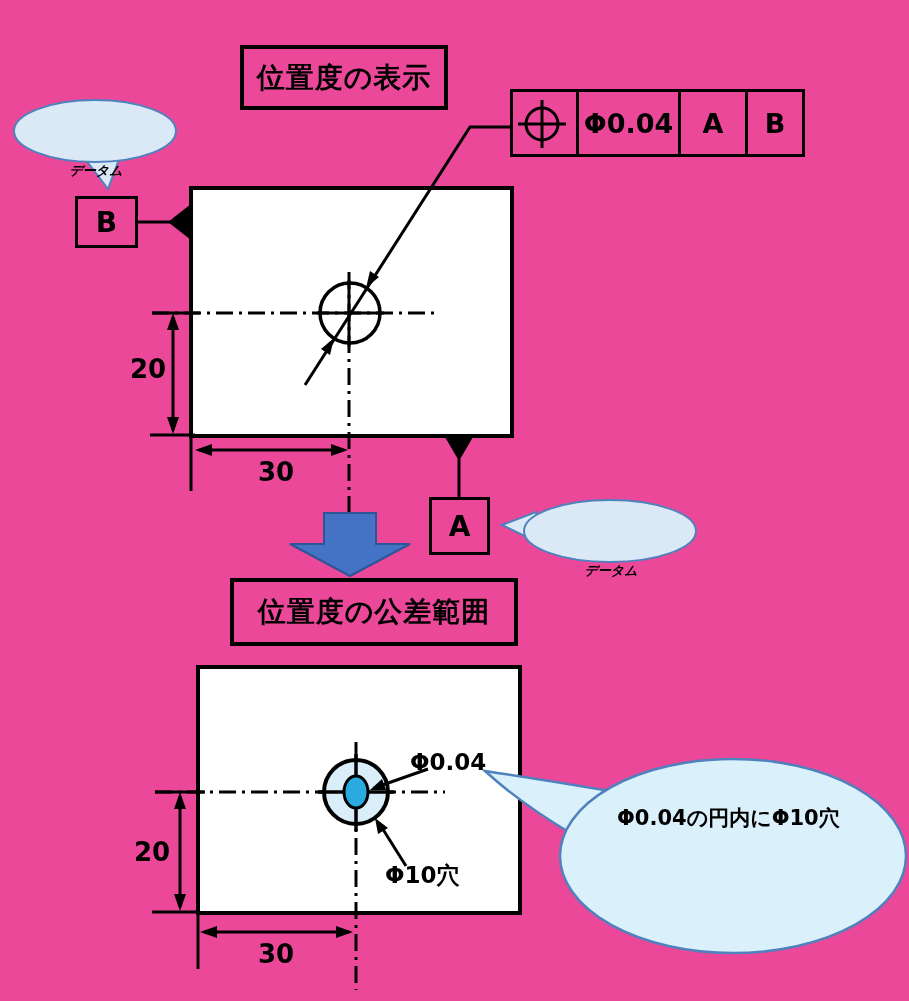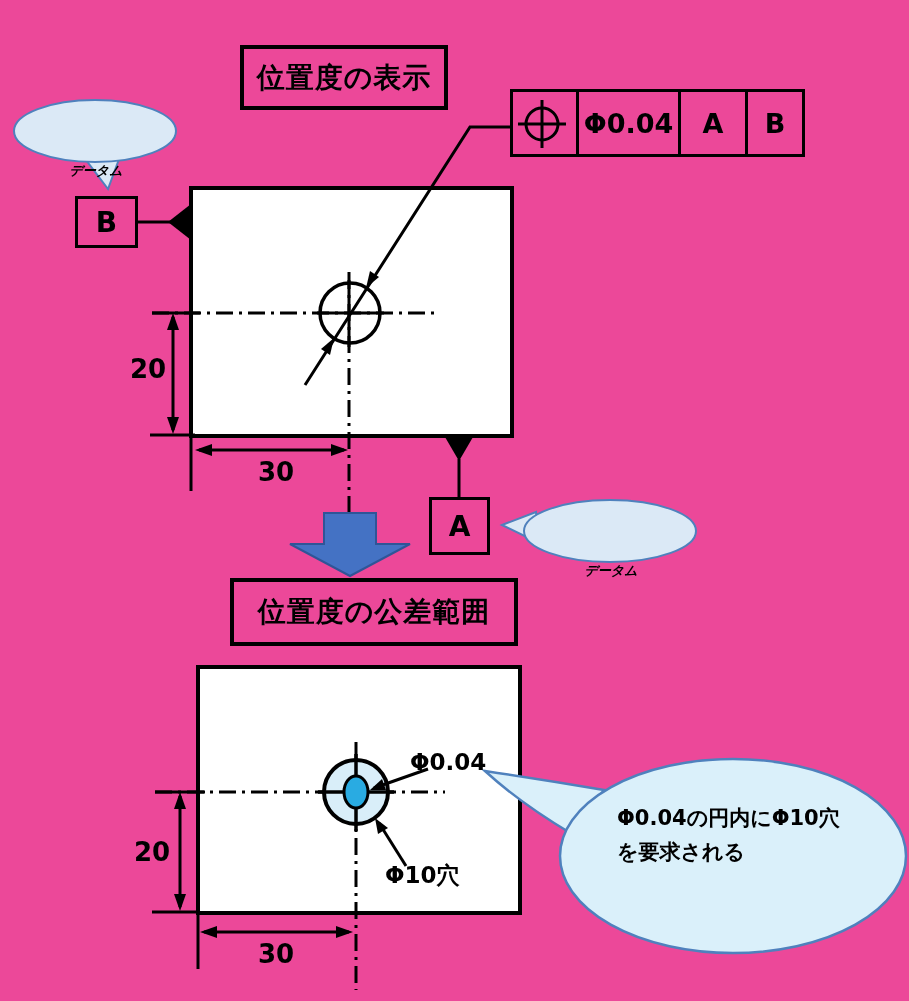--- a/index.html
+++ b/index.html
@@ -127,16 +127,15 @@
   <div class="ov dim" style="left:130px;top:836px;width:44px;height:32px;">20</div>
 
   <div class="ov dim" style="left:250px;top:938px;width:52px;height:32px;">30</div>
 
   <div class="ov small-label" style="left:410px;top:748px;width:90px;height:28px;">Φ0.04</div>
 
   <div class="ov small-label" style="left:385px;top:861px;width:100px;height:28px;">Φ10穴</div>
 
   <div class="ov note" style="left:601px;top:801px;width:230px;height:104px;margin-left:16px;">
     <span style="display:block;">Φ0.04の円内にΦ10穴</span>
-    <span style="display:block;">を要求される</span>
   </div>
 
 </div>
 
 </body></html>

